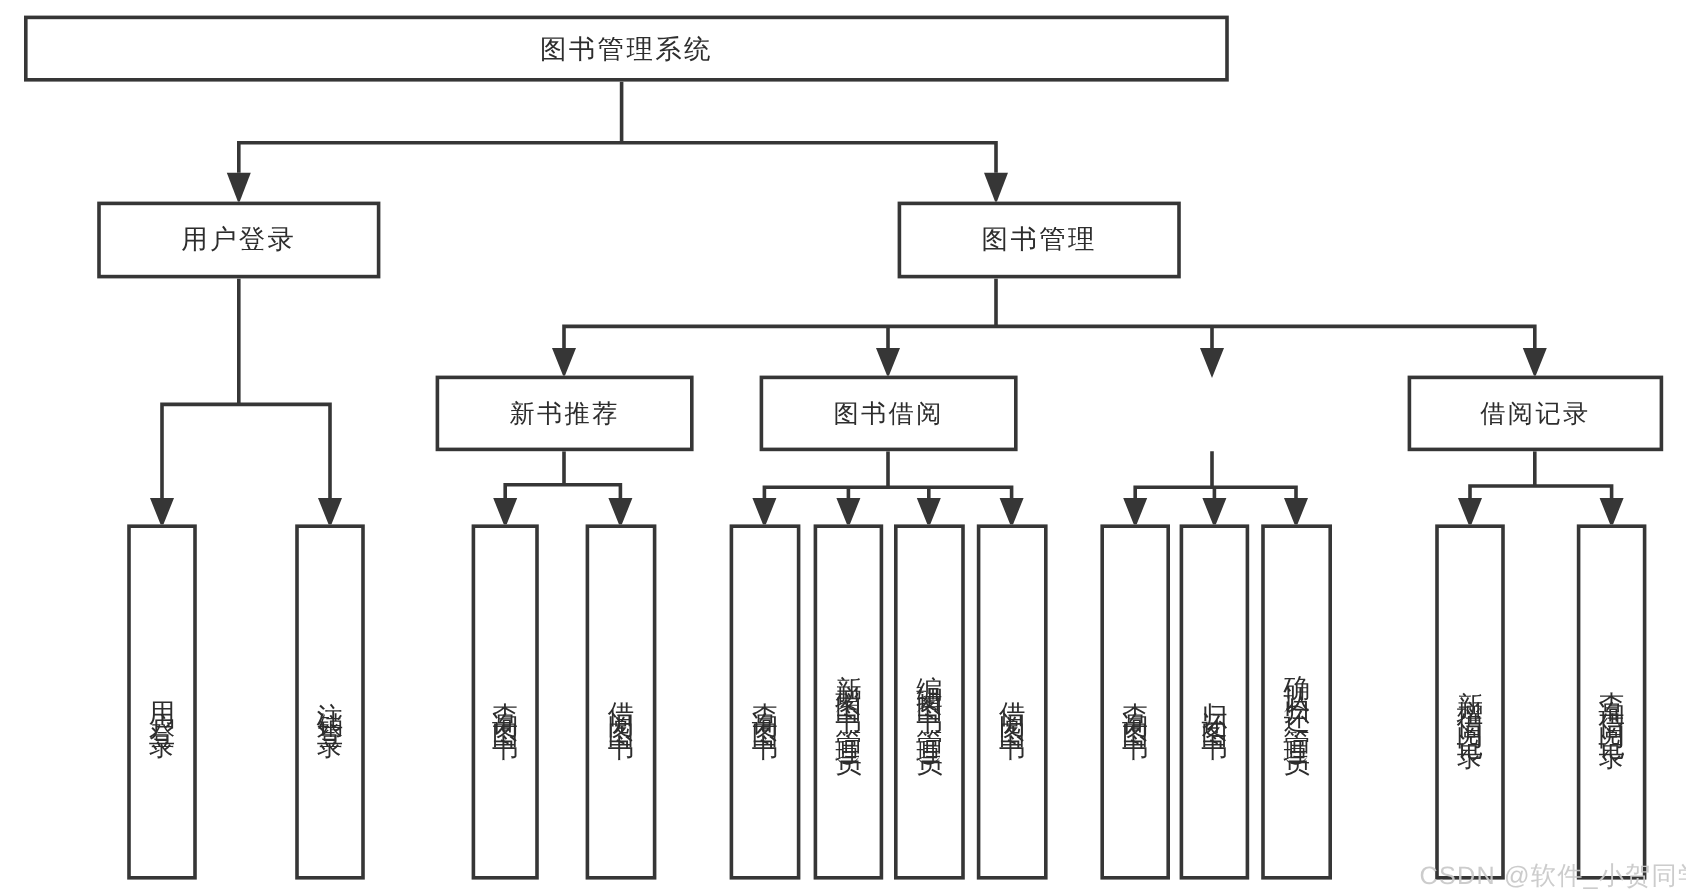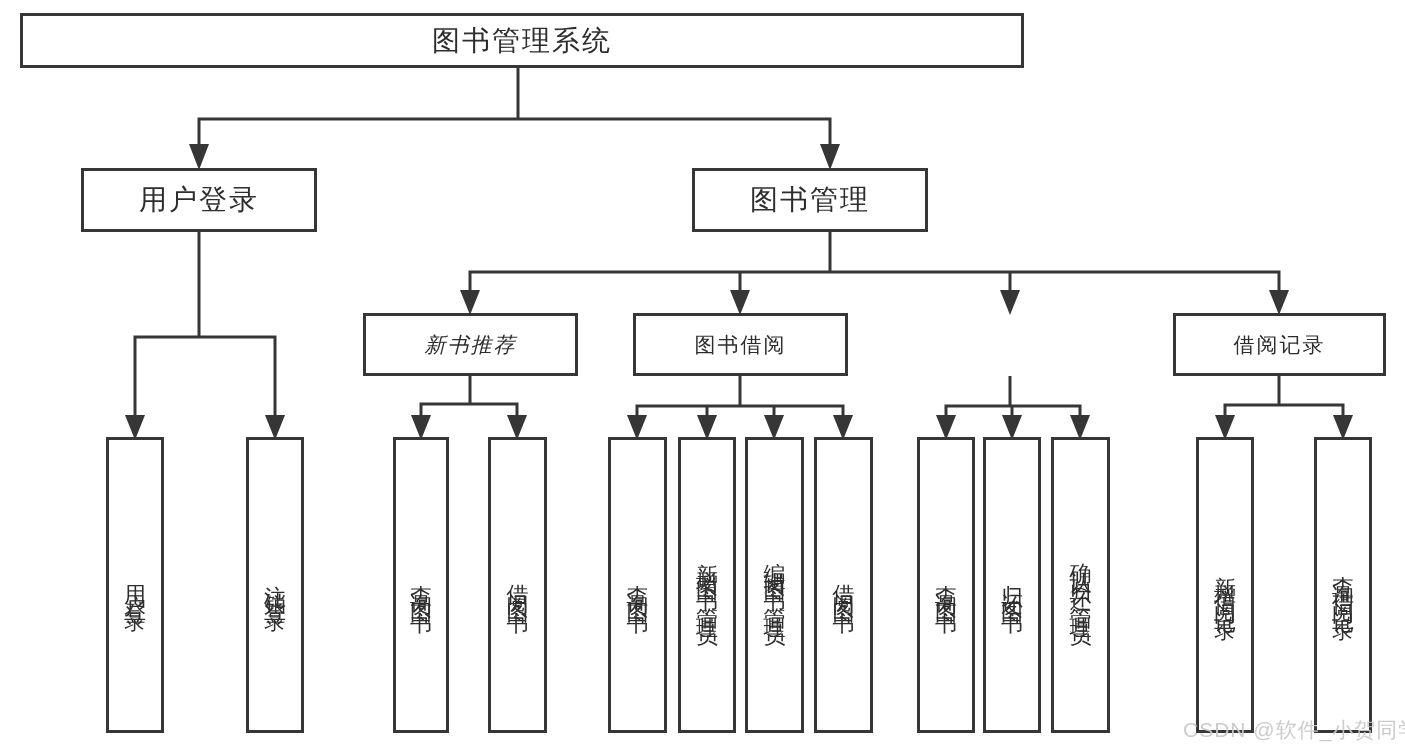--- a/index.html
+++ b/index.html
@@ -19,21 +19,21 @@
   .node {
     position: absolute;
     box-sizing: border-box;
     border: 3px solid #363636;
     background: #ffffff;
     color: #2d2d2d;
     display: flex;
     align-items: center;
     justify-content: center;
   }
-  .h { font-size: 28px; letter-spacing: 2px; white-space: nowrap; }
+  .h { font-size: 22px; letter-spacing: 2px; white-space: nowrap; }
   .root-node { left: 20px; top: 13px; width: 1004px; height: 55px; }
   .l2 { top: 168px; width: 236px; height: 64px; }
   .l3 { top: 313px; width: 215px; height: 63px; font-size: 21px; }
   .leaf { top: 437px; height: 296px; }
   .leaf span {
     writing-mode: vertical-rl;
     text-orientation: mixed;
     font-size: 22px;
     letter-spacing: 9px;
     line-height: 1;
@@ -94,23 +94,23 @@
       <polygon points="1002,415 1022,415 1012,440"></polygon>
       <polygon points="1070,415 1090,415 1080,440"></polygon>
       <polygon points="1215,415 1235,415 1225,440"></polygon>
       <polygon points="1333,415 1353,415 1343,440"></polygon>
     </g>
   </svg>
 
   <div class="node h root-node">图书管理系统</div>
 
   <div class="node h l2" style="left:81px;">用户登录</div>
-  <div class="node h l2" style="left:692px;">图书管理</div>
+  <div class="node h l2" style="left:748px;">图书管理</div>
 
-  <div class="node h l3" style="left:363px;font-style:italic;">新书推荐</div>
+  <div class="node h l3" style="left:363px;">新书推荐</div>
   <div class="node h l3" style="left:633px;text-align:right;">图书借阅</div>
   <div class="node h l3" style="left:1173px;width:213px;">借阅记录</div>
 
   <div class="node leaf" style="left:106px;width:58px;">
     <span>用户登录</span>
   </div>
   <div class="node leaf" style="left:246px;width:58px;">
     <span>注销登录</span>
   </div>
 

